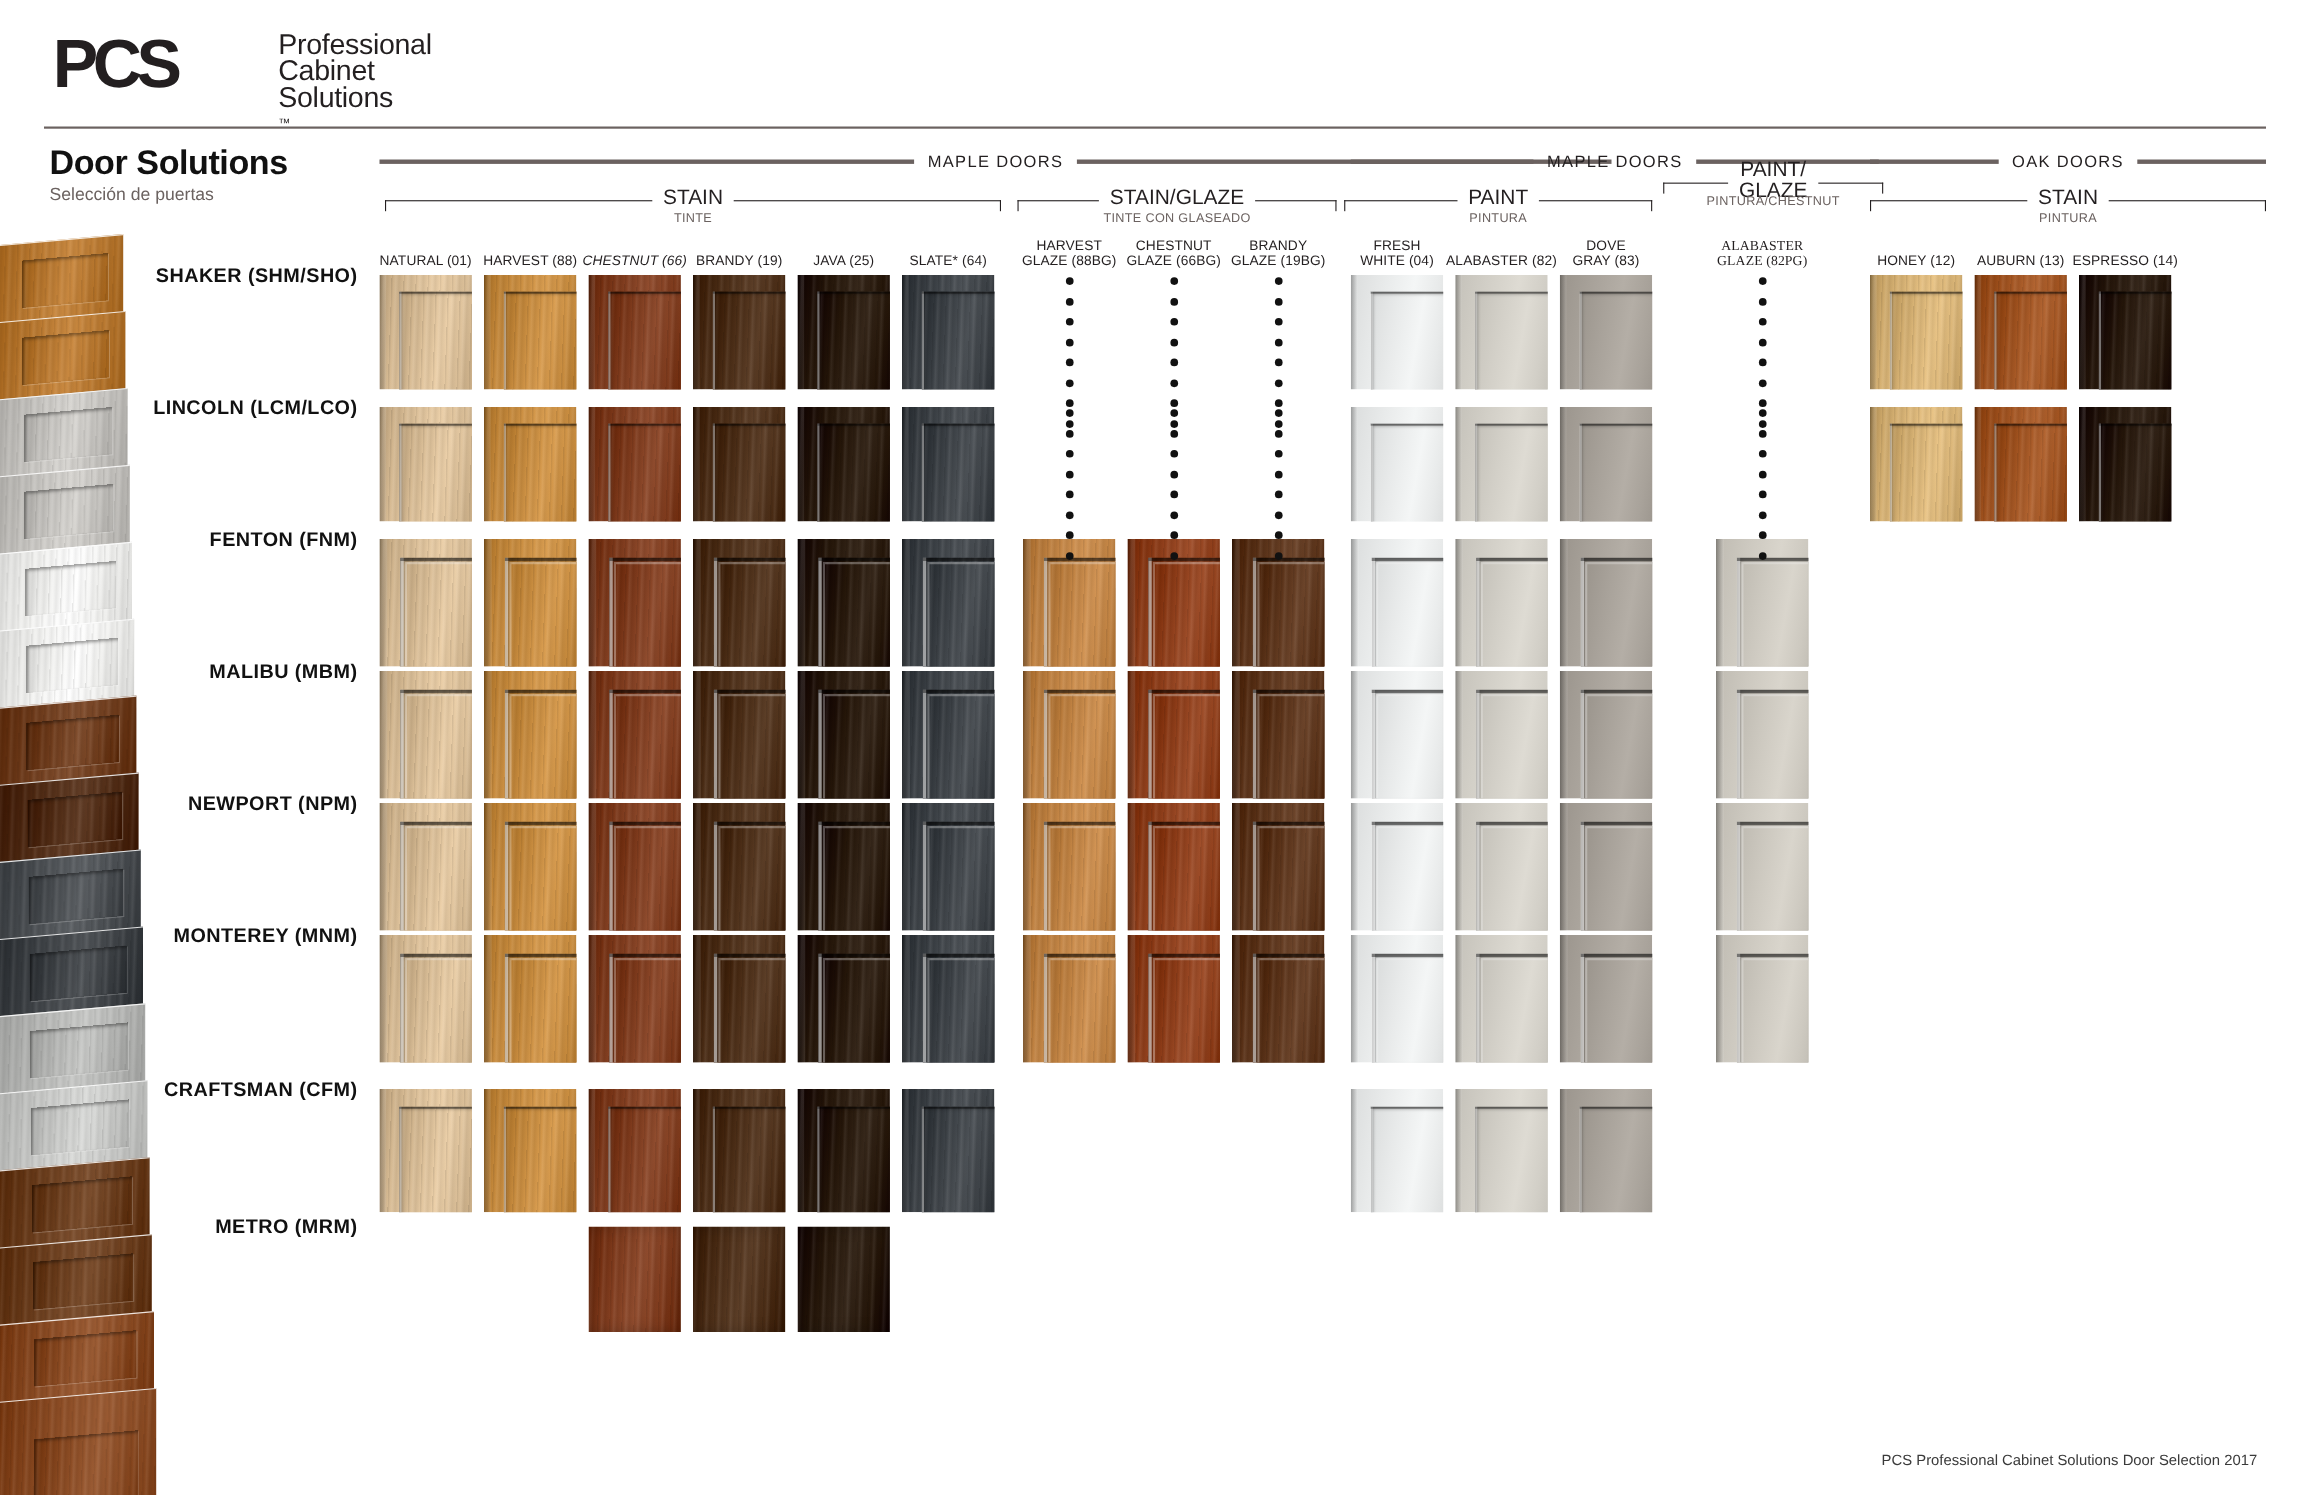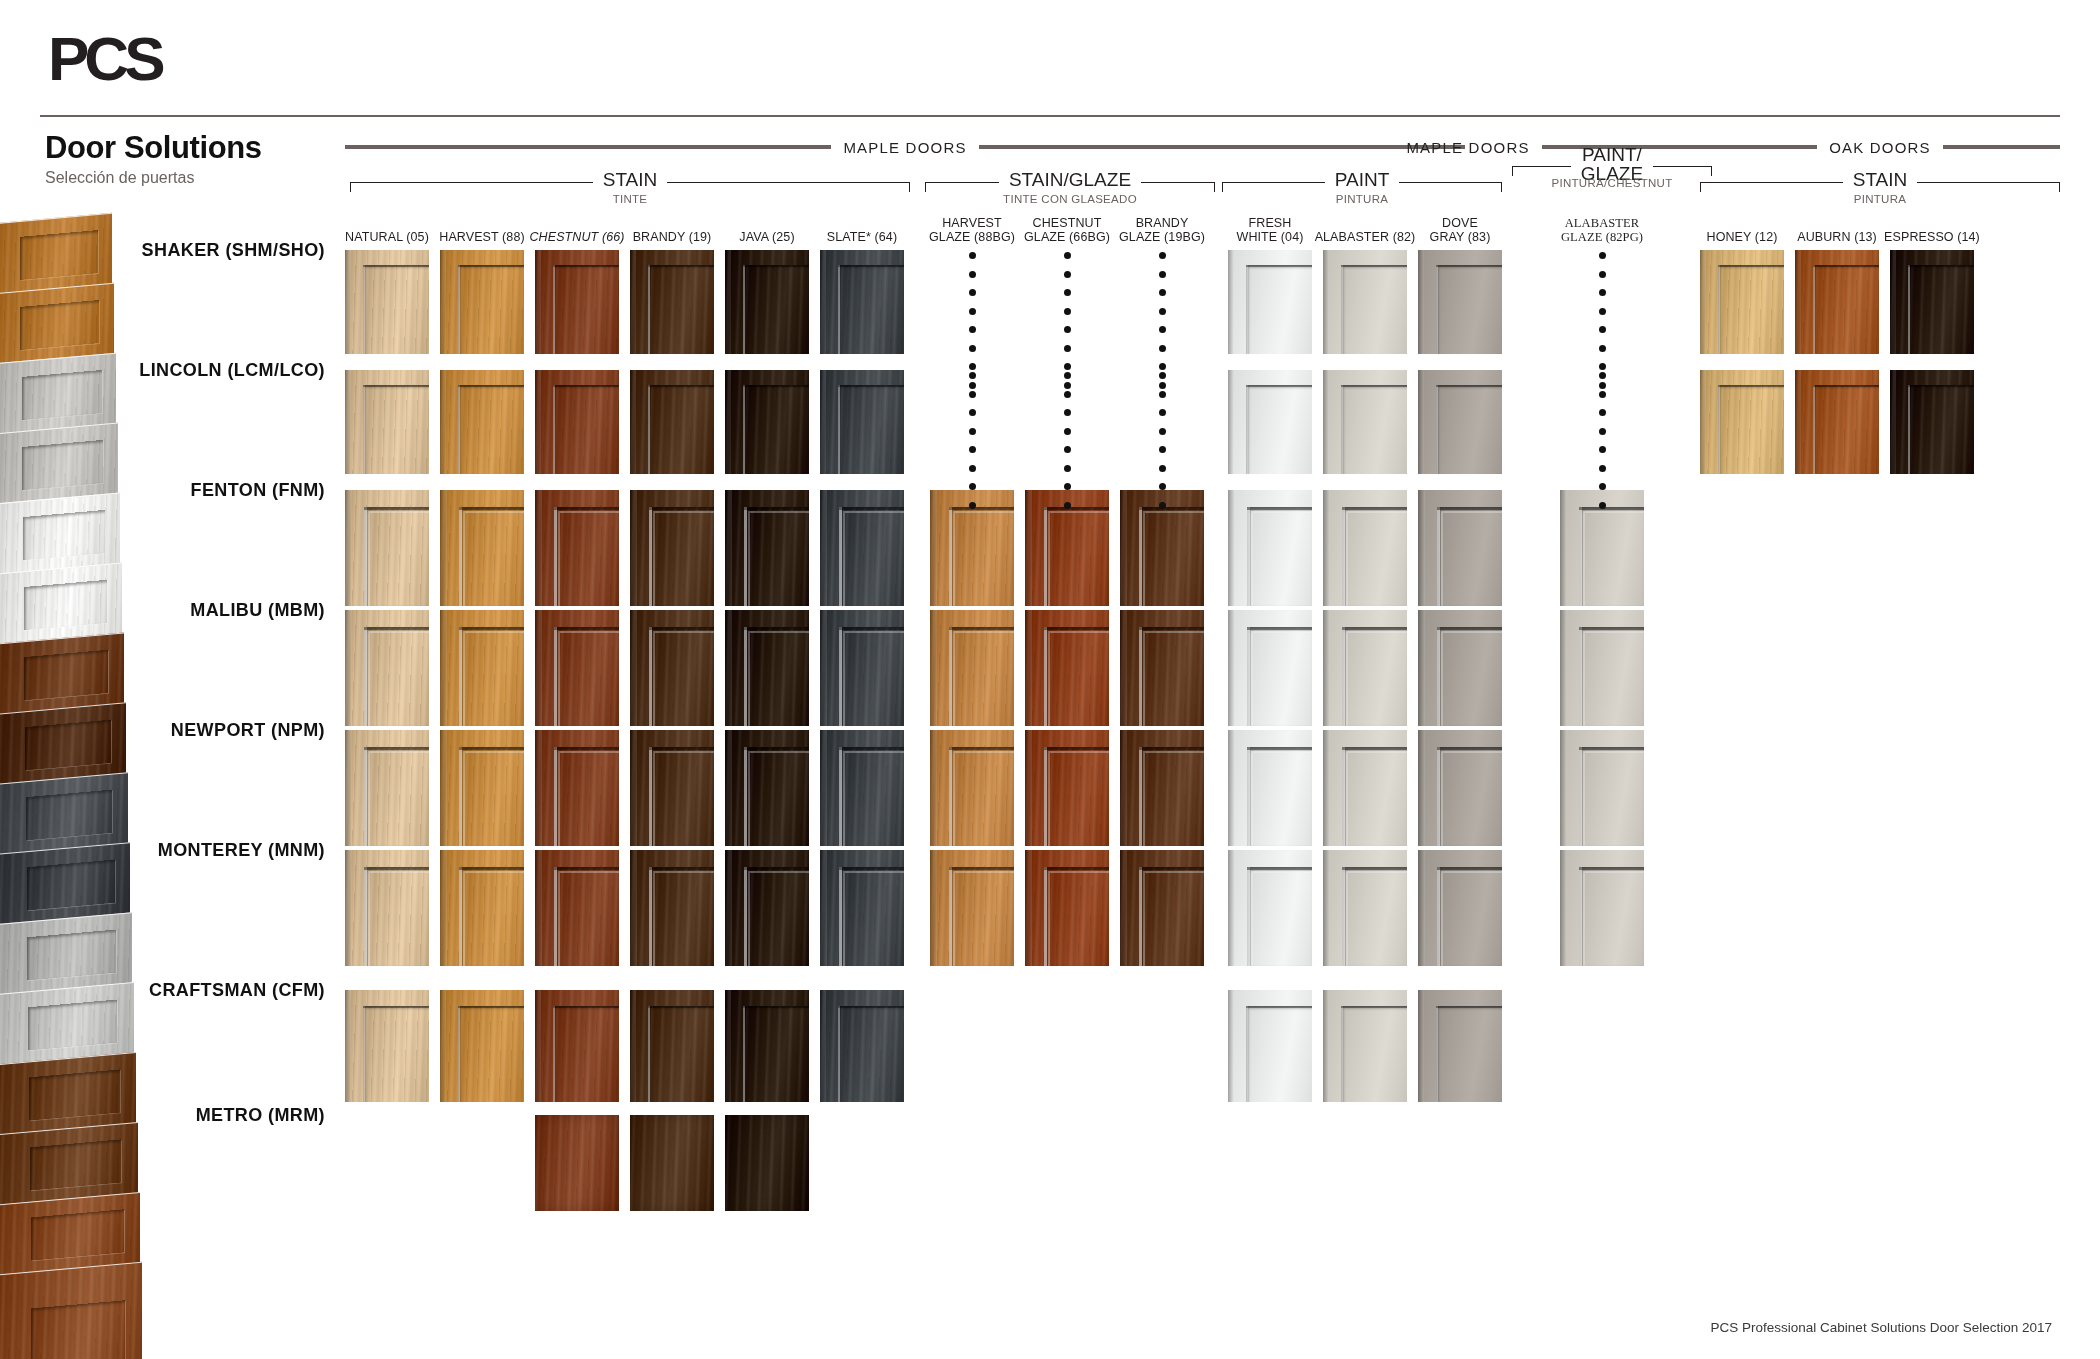--- a/index.html
+++ b/index.html
@@ -89,20 +89,28 @@
   #footer {
     position:absolute; right:48px; bottom:24px;
     font-size:13.5px; color:#3a3a3a;
   }
 </style>
 </head>
 <body>
 
 <div id="logo-block">
   <div class="logo-pcs">PCS</div>
+  <div class="logo-words">
+    <span>Professional</span>
+    <span>Cabinet</span>
+    <span>
+        <span>Solutions</span>
+        <span class="logo-tm">™</span>
+      </span>
+  </div>
 </div>
 
 <div id="top-rule"></div>
 
 <div id="title-block">
   <div id="page-title">Door Solutions</div>
   <div id="page-subtitle">Selección de puertas</div>
 </div>
 
 <div id="group-bars">
@@ -158,21 +166,21 @@
     <div class="subgroup" style="left: 1700px; width: 360px;">
       <div class="sg-line">
         <div class="brk"></div>
         <div class="sglabel">STAIN</div>
         <div class="brk right"></div>
       </div>
       <div class="sg-es">PINTURA</div>
     </div>
   </div>
 <div id="col-heads">
-    <div class="col-head" style="left: 332px; width: 110px; top: 230px;">NATURAL (05)</div>
+    <div class="col-head" style="left: 332px; width: 110px; top: 230px;">NATURAL (01)</div>
     <div class="col-head" style="left: 427px; width: 110px; top: 230px;">HARVEST (88)</div>
     <div class="col-head" style="left: 522px; width: 110px; top: 230px; font-style: italic;">CHESTNUT (66)</div>
     <div class="col-head" style="left: 617px; width: 110px; top: 230px;">BRANDY (19)</div>
     <div class="col-head" style="left: 712px; width: 110px; top: 230px;">JAVA (25)</div>
     <div class="col-head" style="left: 807px; width: 110px; top: 230px;">SLATE* (64)</div>
     <div class="col-head" style="left: 917px; width: 110px; top: 216px;">HARVEST<br>GLAZE (88BG)</div>
     <div class="col-head" style="left: 1012px; width: 110px; top: 216px;">CHESTNUT<br>GLAZE (66BG)</div>
     <div class="col-head" style="left: 1107px; width: 110px; top: 216px;">BRANDY<br>GLAZE (19BG)</div>
     <div class="col-head" style="left: 1215px; width: 110px; top: 216px;">FRESH<br>WHITE (04)</div>
     <div class="col-head" style="left: 1310px; width: 110px; top: 230px;">ALABASTER (82)</div>

